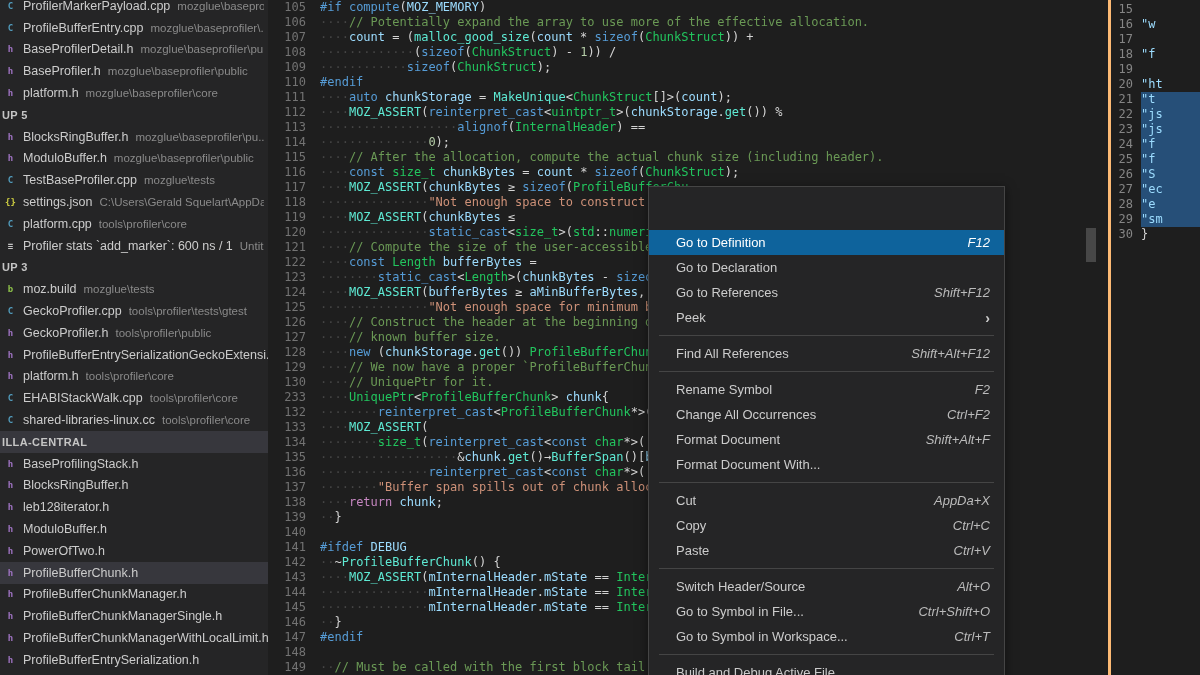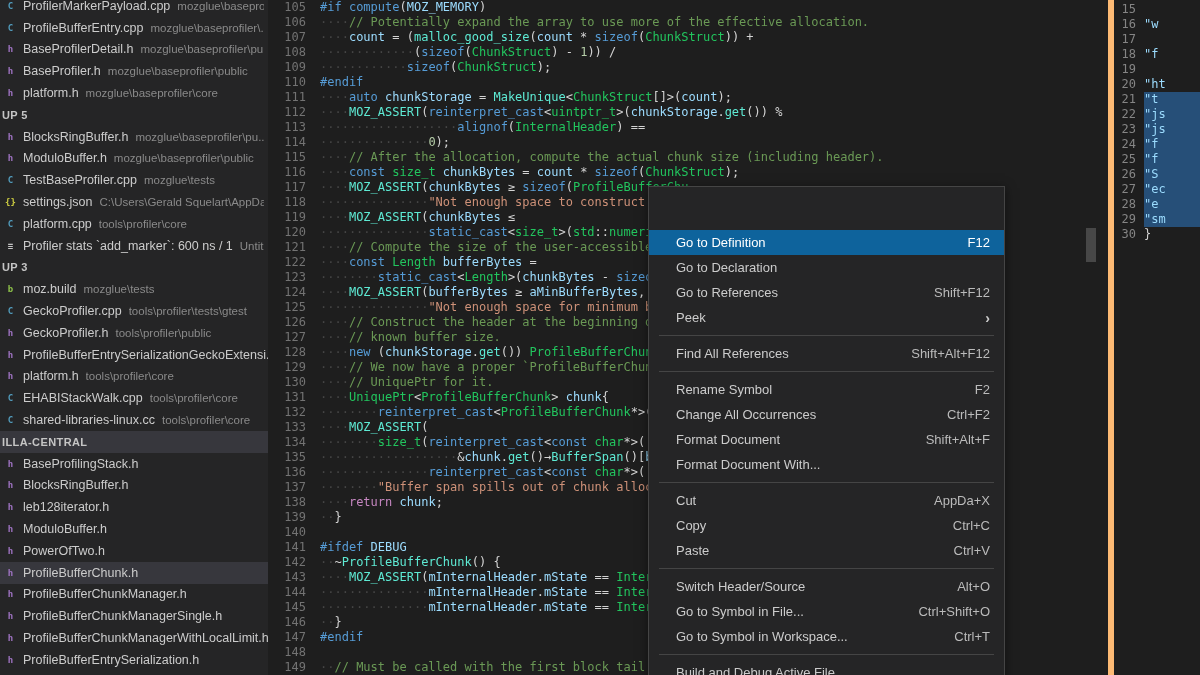--- a/index.html
+++ b/index.html
@@ -34,36 +34,36 @@
   .tok-fn{color:#5eead4}
   .tok-var{color:#9cdcfe}
   .tok-str{color:#ce9178}
   .tok-num{color:#b5cea8}
   .tok-cm{color:#6a9955}
   .tok-pl{color:#d4d4d4}
   .scrollbar{position:absolute;left:818px;top:228px;width:10px;height:34px;background:rgba(121,121,121,.45);}
 
   
   .rpane{position:absolute;left:1108px;top:0;width:92px;height:675px;background:#1e1e1e;
-    border-left:6px solid #fdba74;overflow:hidden;padding-top:2px;box-sizing:border-box;}
+    border-left:3px solid #fdba74;overflow:hidden;padding-top:2px;box-sizing:border-box;}
   .rp-line{height:15px;display:flex;font-family:"DejaVu Sans Mono",monospace;font-size:12px;
     line-height:15px;white-space:pre;}
   .rp-gutter{width:22px;text-align:right;color:#858585;flex:none;padding-right:8px;}
   .rp-text{flex:1;color:#9cdcfe;}
   .rp-text.plain{color:#d4d4d4;}
   .rp-line.sel .rp-text{background:#264f78;}
 
   
   .menu{position:absolute;left:648px;top:186px;width:357px;background:#252526;
     border:1px solid #454545;box-shadow:0 2px 10px rgba(0,0,0,.5);padding:5px 0;
     box-sizing:border-box;z-index:50;}
   .menu-item{height:25px;display:flex;align-items:center;padding:0 14px 0 27px;
     font-size:13px;color:#cccccc;cursor:pointer;}
   .menu-item .lbl{flex:1;white-space:nowrap;}
-  .menu-item .sc{color:#bbbbbb;margin-left:28px;white-space:nowrap;}
+  .menu-item .sc{color:#bbbbbb;margin-left:28px;white-space:nowrap;font-style:italic;}
   .menu-item .sub{color:#cccccc;font-weight:700;font-size:14px;margin-left:28px;}
   .menu-item.hl{background:#0e639c;color:#ffffff;margin-top:38px;}
   .menu-item.hl .sc{color:#ffffff;}
   .menu-sep{height:1px;background:#454545;margin:5px 10px;}
 </style>
 </head>
 <body>
 
 <div id="window">
   <div class="sidebar">
@@ -228,21 +228,21 @@
         <div class="code-line"><span class="gutter">121</span><span class="code-text"><span class="tok-ws">····</span><span class="tok-cm">// Compute the size of the user-accessible</span></span></div>
         <div class="code-line"><span class="gutter">122</span><span class="code-text"><span class="tok-ws">····</span><span class="tok-kw">const</span><span class="tok-pl"> </span><span class="tok-type">Length</span><span class="tok-pl"> </span><span class="tok-var">bufferBytes</span><span class="tok-pl"> =</span></span></div>
         <div class="code-line"><span class="gutter">123</span><span class="code-text"><span class="tok-ws">········</span><span class="tok-kw">static_cast</span><span class="tok-pl">&lt;</span><span class="tok-type">Length</span><span class="tok-pl">&gt;(</span><span class="tok-var">chunkBytes</span><span class="tok-pl"> - </span><span class="tok-kw">sizeof</span><span class="tok-pl">(</span></span></div>
         <div class="code-line"><span class="gutter">124</span><span class="code-text"><span class="tok-ws">····</span><span class="tok-fn">MOZ_ASSERT</span><span class="tok-pl">(</span><span class="tok-var">bufferBytes</span><span class="tok-pl"> ≥ </span><span class="tok-var">aMinBufferBytes</span><span class="tok-pl">,</span></span></div>
         <div class="code-line"><span class="gutter">125</span><span class="code-text"><span class="tok-ws">···············</span><span class="tok-str">"Not enough space for minimum bu</span></span></div>
         <div class="code-line"><span class="gutter">126</span><span class="code-text"><span class="tok-ws">····</span><span class="tok-cm">// Construct the header at the beginning of</span></span></div>
         <div class="code-line"><span class="gutter">127</span><span class="code-text"><span class="tok-ws">····</span><span class="tok-cm">// known buffer size.</span></span></div>
         <div class="code-line"><span class="gutter">128</span><span class="code-text"><span class="tok-ws">····</span><span class="tok-kw">new</span><span class="tok-pl"> (</span><span class="tok-var">chunkStorage</span><span class="tok-pl">.</span><span class="tok-fn">get</span><span class="tok-pl">()) </span><span class="tok-type">ProfileBufferChunk</span><span class="tok-pl">(</span></span></div>
         <div class="code-line"><span class="gutter">129</span><span class="code-text"><span class="tok-ws">····</span><span class="tok-cm">// We now have a proper `ProfileBufferChunk</span></span></div>
         <div class="code-line"><span class="gutter">130</span><span class="code-text"><span class="tok-ws">····</span><span class="tok-cm">// UniquePtr for it.</span></span></div>
-        <div class="code-line"><span class="gutter">131</span><span class="code-text"><span class="tok-ws">····</span><span class="tok-type">UniquePtr</span><span class="tok-pl">&lt;</span><span class="tok-type">ProfileBufferChunk</span><span class="tok-pl">&gt; </span><span class="tok-var">chunk</span><span class="tok-pl">{</span></span></div>
+        <div class="code-line"><span class="gutter">233</span><span class="code-text"><span class="tok-ws">····</span><span class="tok-type">UniquePtr</span><span class="tok-pl">&lt;</span><span class="tok-type">ProfileBufferChunk</span><span class="tok-pl">&gt; </span><span class="tok-var">chunk</span><span class="tok-pl">{</span></span></div>
         <div class="code-line"><span class="gutter">132</span><span class="code-text"><span class="tok-ws">········</span><span class="tok-kw">reinterpret_cast</span><span class="tok-pl">&lt;</span><span class="tok-type">ProfileBufferChunk</span><span class="tok-pl">*&gt;(</span></span></div>
         <div class="code-line"><span class="gutter">133</span><span class="code-text"><span class="tok-ws">····</span><span class="tok-fn">MOZ_ASSERT</span><span class="tok-pl">(</span></span></div>
         <div class="code-line"><span class="gutter">134</span><span class="code-text"><span class="tok-ws">········</span><span class="tok-type">size_t</span><span class="tok-pl">(</span><span class="tok-kw">reinterpret_cast</span><span class="tok-pl">&lt;</span><span class="tok-kw">const</span><span class="tok-pl"> </span><span class="tok-type">char</span><span class="tok-pl">*&gt;(</span></span></div>
         <div class="code-line"><span class="gutter">135</span><span class="code-text"><span class="tok-ws">···················</span><span class="tok-pl">&amp;</span><span class="tok-var">chunk</span><span class="tok-pl">.</span><span class="tok-fn">get</span><span class="tok-pl">()→</span><span class="tok-fn">BufferSpan</span><span class="tok-pl">()[</span><span class="tok-var">bu</span></span></div>
         <div class="code-line"><span class="gutter">136</span><span class="code-text"><span class="tok-ws">···············</span><span class="tok-kw">reinterpret_cast</span><span class="tok-pl">&lt;</span><span class="tok-kw">const</span><span class="tok-pl"> </span><span class="tok-type">char</span><span class="tok-pl">*&gt;(</span></span></div>
         <div class="code-line"><span class="gutter">137</span><span class="code-text"><span class="tok-ws">········</span><span class="tok-str">"Buffer span spills out of chunk alloca</span></span></div>
         <div class="code-line"><span class="gutter">138</span><span class="code-text"><span class="tok-ws">····</span><span class="tok-ctl">return</span><span class="tok-pl"> </span><span class="tok-var">chunk</span><span class="tok-pl">;</span></span></div>
         <div class="code-line"><span class="gutter">139</span><span class="code-text"><span class="tok-ws">··</span><span class="tok-pl">}</span></span></div>
         <div class="code-line"><span class="gutter">140</span><span class="code-text"></span></div>
         <div class="code-line"><span class="gutter">141</span><span class="code-text"><span class="tok-pp">#ifdef</span><span class="tok-pl"> </span><span class="tok-var">DEBUG</span></span></div>

